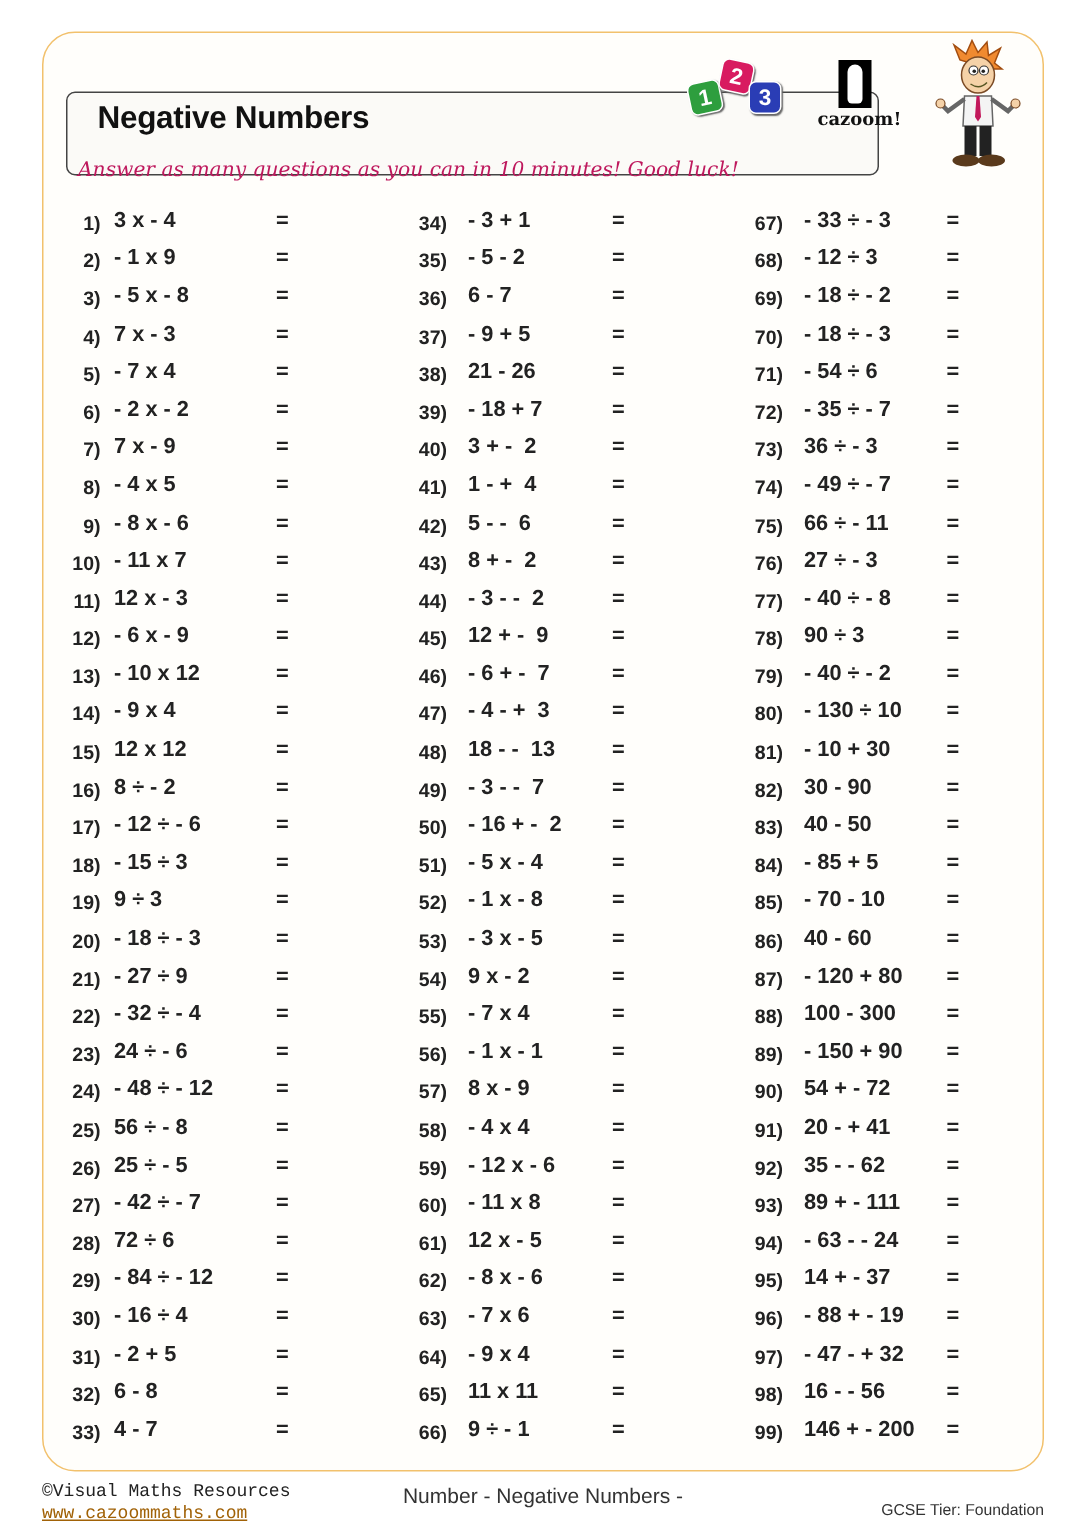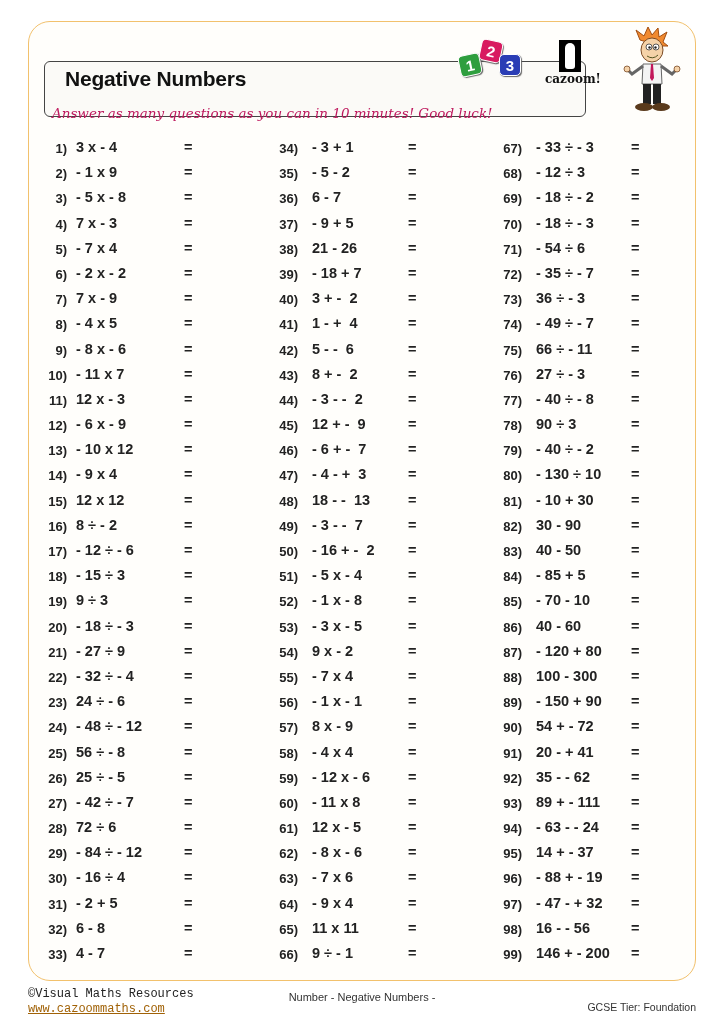--- a/index.html
+++ b/index.html
@@ -73,21 +73,21 @@
   .c1 .q-eq { left: 154px; }
   .c2 .q-num { left: 0; width: 38px; }
   .c2 .q-expr { left: 52px; }
   .c2 .q-eq { left: 148px; }
   .c3 .q-num { left: 0; width: 32px; }
   .c3 .q-expr { left: 46px; }
   .c3 .q-eq { left: 141px; }
 
   .footer-left { position: absolute; left: 28px; top: 987px; font-size: 12px; color: #222; line-height: 15px; font-family: Liberation Mono, monospace; }
   .footer-link { color: #a16207; text-decoration: underline; }
-  .footer-center { position: absolute; left: 262px; top: 990px; width: 200px; text-align: center; font-size: 11px; color: #333; line-height: 15px; }
+  .footer-center { position: absolute; left: 262px; top: 990px; width: 200px; text-align: center; font-size: 14px; color: #333; line-height: 15px; }
   .footer-right { position: absolute; right: 28px; top: 1001px; font-size: 10.5px; color: #333; }
 </style>
 </head>
 <body>
 
 <div class="frame"></div>
 
 <div class="title-box">
   <div class="title-line l1">Negative Numbers</div>
 </div>

